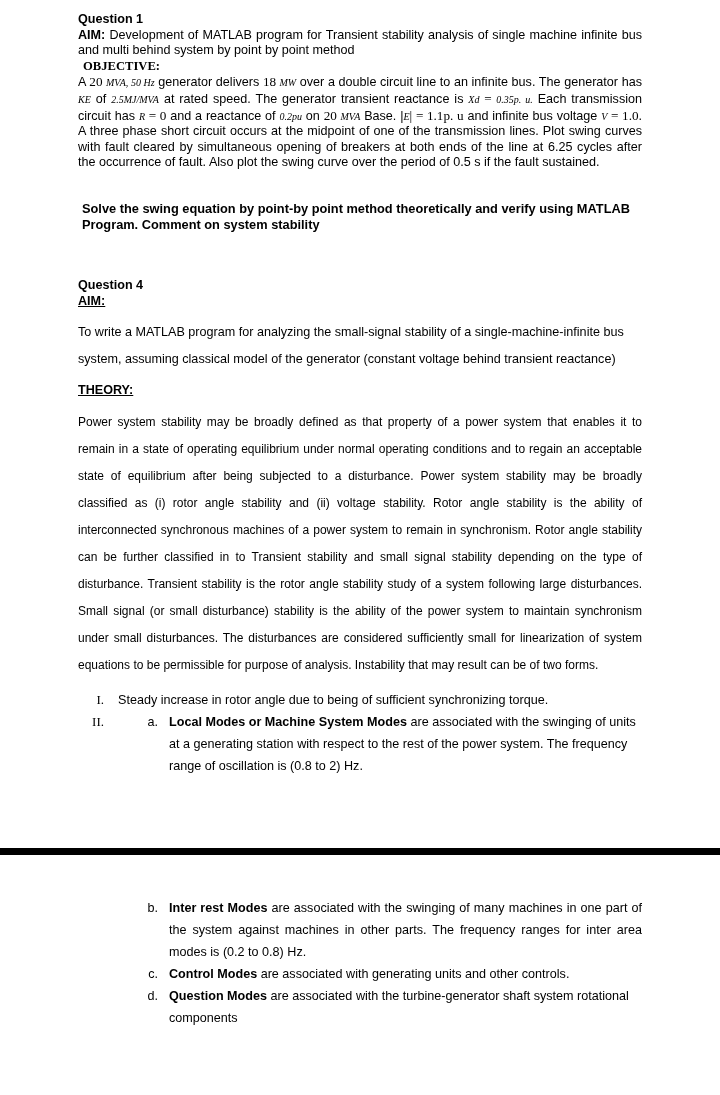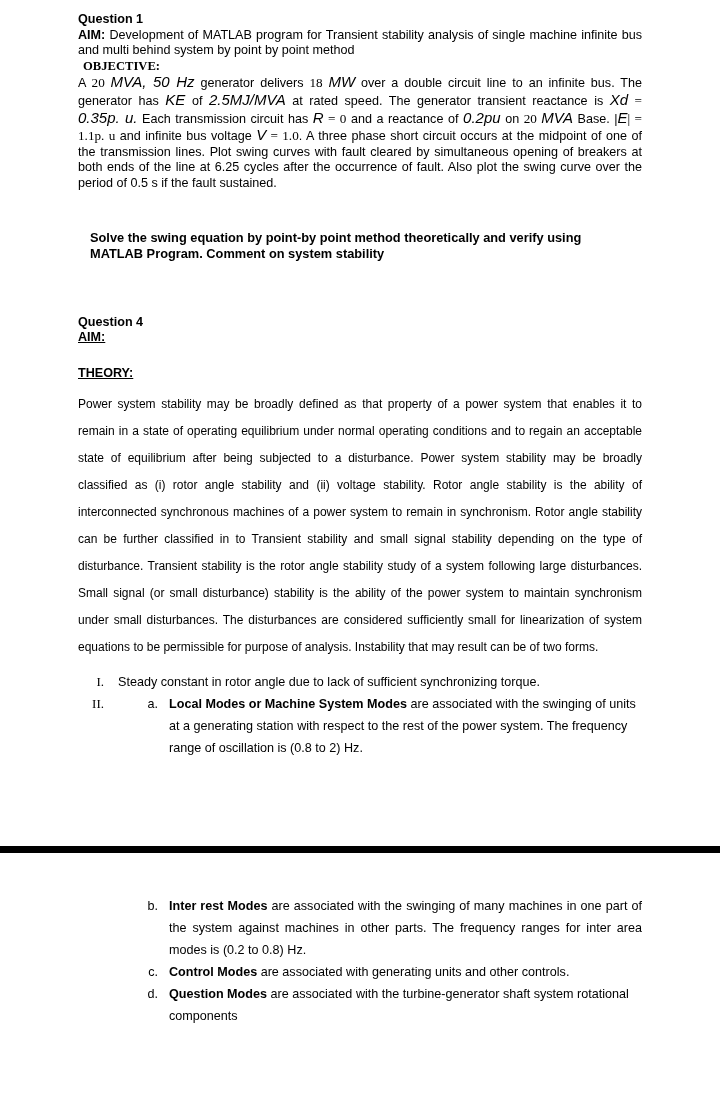--- a/index.html
+++ b/index.html
@@ -16,21 +16,21 @@
     position: relative;
   }
 
   .page {
     position: relative;
     box-sizing: border-box;
   }
 
   
   #page-one {
-    padding: 12px 78px 16px 78px;
+    padding: 12px 78px 0 78px;
   }
   #page-two {
     padding: 24px 78px 0 78px;
   }
 
   .tight {
     font-size: 12.6px;
     line-height: 15.6px;
     text-align: justify;
   }
@@ -56,35 +56,35 @@
   
   .justified {
     text-align: justify;
     text-justify: inter-word;
     font-size: 12.6px;
     line-height: 15.6px;
     margin: 0;
   }
 
   .mth {
-    font-family: Liberation Sans, sans-serif;
+    font-family: Liberation Serif, serif;
     font-style: italic;
-    font-size: 15px;
+    font-size: 10px;
   }
   .mth-up {
     font-family: "Liberation Serif", "DejaVu Serif", serif;
     font-style: normal;
     font-size: 13.2px;
   }
 
   .bold-block {
     font-weight: bold;
     font-size: 12.8px;
     line-height: 16.5px;
-    margin: 12px;
+    margin: 4px;
   }
 
   
   .loose {
     font-size: 12px;
     line-height: 27px;
     text-align: justify;
     text-justify: inter-word;
     margin: 0;
   }
@@ -179,35 +179,36 @@
   <p class="bold-block">Solve the swing equation by point-by point method theoretically and verify using MATLAB Program. Comment on system stability</p>
 
   <div class="spacer-26"></div>
   <div class="spacer-14"></div>
 
   <div class="heading">Question 4</div>
   <div class="heading underline">AIM:</div>
 
   <div class="spacer-10"></div>
 
+  <p class="loose-single">To write a MATLAB program for analyzing the small-signal stability of a single-machine-infinite bus system, assuming classical model of the generator (constant voltage behind transient reactance)</p>
 
   <div class="spacer-10"></div>
 
   <div class="heading underline">THEORY:</div>
 
   <div class="spacer-10"></div>
 
   <p class="loose">Power system stability may be broadly defined as that property of a power system that enables it to remain in a state of operating equilibrium under normal operating conditions and to regain an acceptable state of equilibrium after being subjected to a disturbance. Power system stability may be broadly classified as (i) rotor angle stability and (ii) voltage stability. Rotor angle stability is the ability of interconnected synchronous machines of a power system to remain in synchronism. Rotor angle stability can be further classified in to Transient stability and small signal stability depending on the type of disturbance. Transient stability is the rotor angle stability study of a system following large disturbances. Small signal (or small disturbance) stability is the ability of the power system to maintain synchronism under small disturbances. The disturbances are considered sufficiently small for linearization of system equations to be permissible for purpose of analysis. Instability that may result can be of two forms.</p>
 
   <div class="spacer-10"></div>
 
   <ul class="roman-list">
     <li class="roman-item nojust">
       <span class="roman-marker">I.</span>
-      <span>Steady constant in rotor angle due to lack of sufficient synchronizing torque.</span>
+      <span>Steady increase in rotor angle due to being of sufficient synchronizing torque.</span>
     </li>
     <li class="roman-item">
       <span class="roman-marker">II.</span>
     </li>
   </ul>
 
   <ul class="letter-list">
     <li class="letter-item">
       <span class="letter-marker">a.</span>
       <span class="b">Local Modes or Machine System Modes</span><span> are associated with the swinging of units at a generating station with respect to the rest of the power system. The frequency range of oscillation is (0.8 to 2) Hz.</span>

